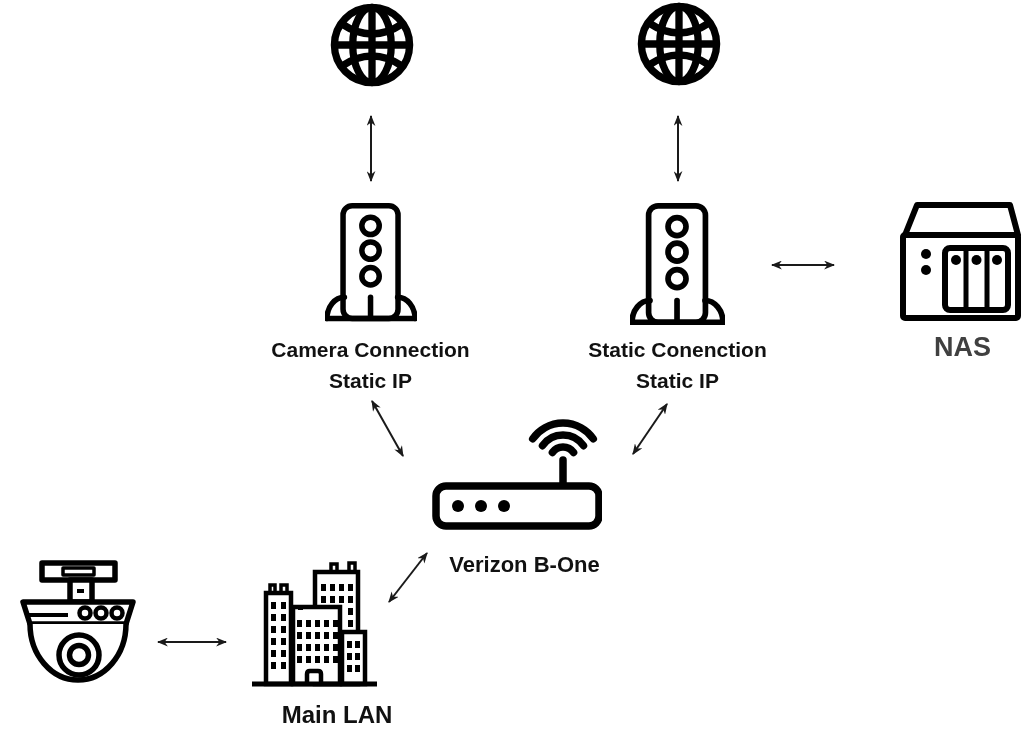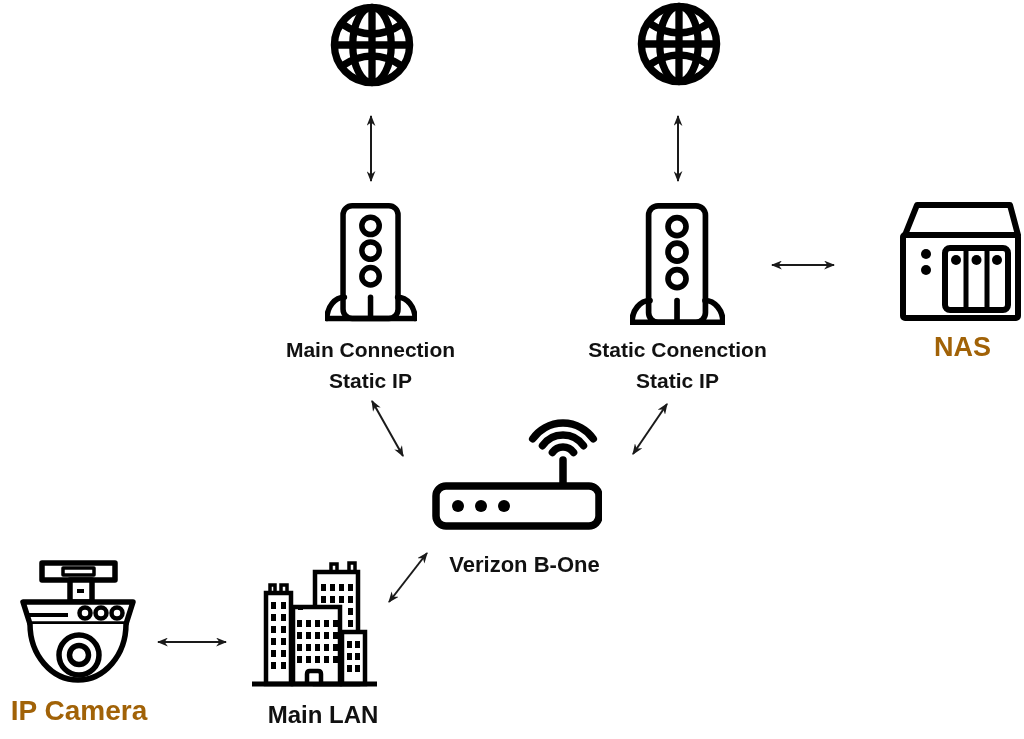--- a/index.html
+++ b/index.html
@@ -16,21 +16,21 @@
     text-align:center;
     font-weight:bold;
     color:#111111;
     font-size:21px;
     line-height:31px;
   }
   .red-label{
     position:absolute;
     text-align:center;
     font-weight:bold;
-    color:#a16207;
+    color:#404040;
     font-size:27px;
     line-height:30px;
   }
   svg{display:block;}
   .icon-stroke{stroke:#000000;fill:none;}
   .icon-fill{fill:#000000;stroke:none;}
 </style>
 </head>
 <body>
 
@@ -224,30 +224,29 @@
       <line x1="10" y1="57" x2="50" y2="57" stroke-width="4"></line>
       <circle cx="67" cy="55" r="5.5" stroke-width="4.5"></circle>
       <circle cx="83" cy="55" r="5.5" stroke-width="4.5"></circle>
       <circle cx="99" cy="55" r="5.5" stroke-width="4.5"></circle>
       <circle cx="61" cy="97" r="20" stroke-width="5.5" fill="none"></circle>
       <circle cx="61" cy="97" r="9.5" stroke-width="5.5" fill="none"></circle>
     </g>
   </svg>
 
   <div class="node-label" style="left:263px;top:334px;width:215px">
-    <div>Main Connection</div>
+    <div>Camera Connection</div>
     <div>Static IP</div>
   </div>
 
   <div class="node-label" style="left:565px;top:334px;width:225px">
     <div>Static Conenction</div>
     <div>Static IP</div>
   </div>
 
   <div class="red-label" style="left:905px;top:332px;width:115px">NAS</div>
 
   <div class="node-label" style="left:437px;top:549px;width:175px;font-size:22px">Verizon B-One</div>
 
-  <div class="node-label" style="left:258px;top:699px;width:130px;font-size:24px">Main LAN</div>
-
-  <div class="red-label" style="left:0px;top:696px;width:158px;font-size:28px">IP Camera</div>
+  <div class="node-label" style="left:272px;top:699px;width:130px;font-size:24px">Main LAN</div>
+
 
 </div>
 
 </body></html>

